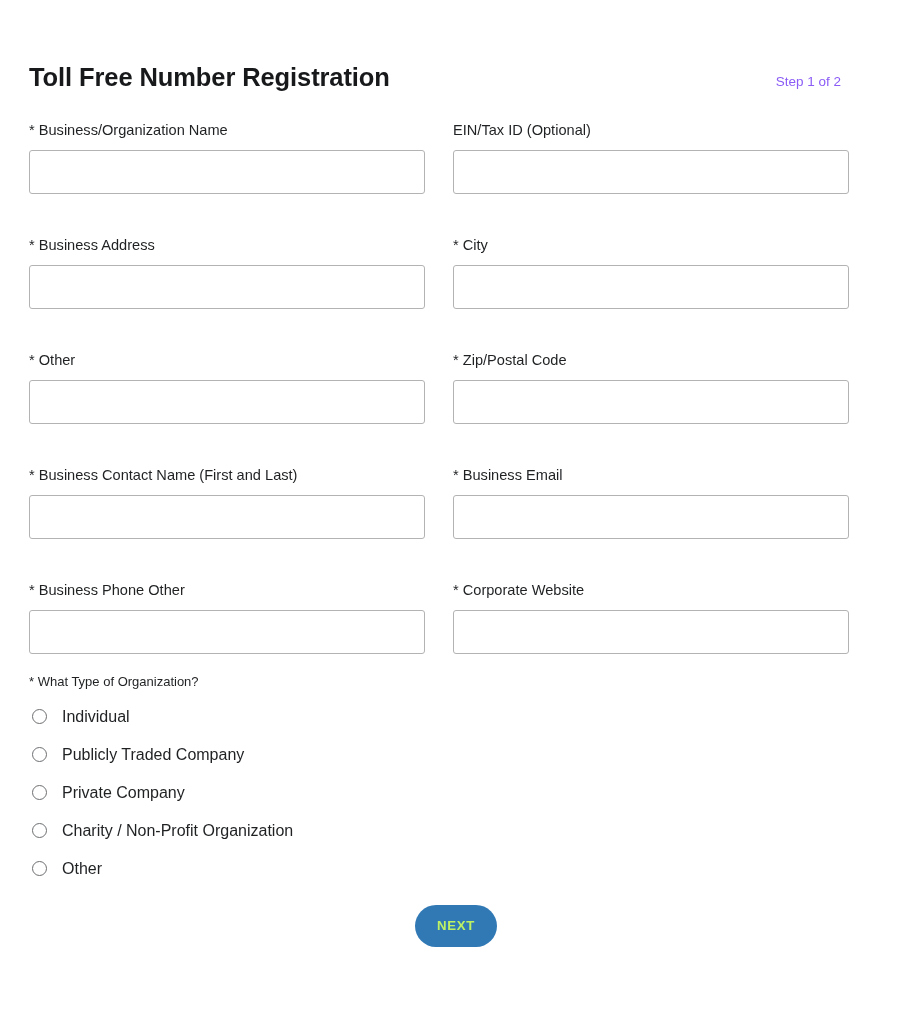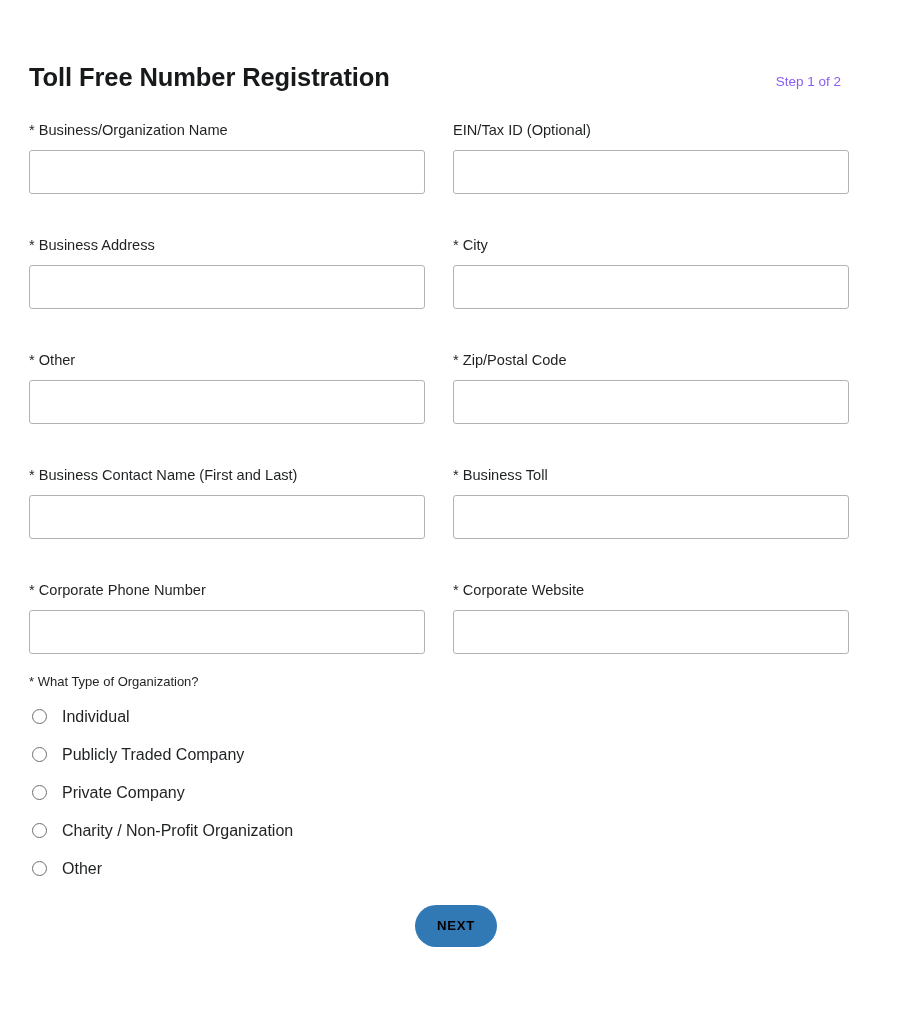--- a/index.html
+++ b/index.html
@@ -122,21 +122,21 @@
     margin-top: 24px;
     display: flex;
     justify-content: center;
     padding-right: 2px;
   }
   .next-button {
     min-width: 82px;
     height: 42px;
     padding: 0 22px;
     background: #3179b5;
-    color: #000000;
+    color: #bef264;
     border: none;
     border-radius: 21px;
     font-family: "Liberation Sans", sans-serif;
     font-size: 13.2px;
     font-weight: bold;
     letter-spacing: 0.7px;
     cursor: pointer;
   }
 </style>
 </head>
@@ -172,25 +172,25 @@
       </div>
       <div class="field">
         <label class="field-label">* Zip/Postal Code</label>
         <input type="text" class="text-input" placeholder="" style="">
       </div>
       <div class="field">
         <label class="field-label">* Business Contact Name (First and Last)</label>
         <input type="text" class="text-input" placeholder="" style="">
       </div>
       <div class="field">
-        <label class="field-label">* Business Toll</label>
-        <input type="text" class="text-input" placeholder="" style="">
-      </div>
-      <div class="field">
-        <label class="field-label">* Corporate Phone Number</label>
+        <label class="field-label">* Business Email</label>
+        <input type="text" class="text-input" placeholder="" style="">
+      </div>
+      <div class="field">
+        <label class="field-label">* Business Phone Other</label>
         <input type="text" class="text-input" placeholder="" style="">
       </div>
       <div class="field">
         <label class="field-label">* Corporate Website</label>
         <input type="text" class="text-input" placeholder="" style="">
       </div>
     </div>
 
   <div class="radio-group-block">
     <span class="radio-group-label">* What Type of Organization?</span>

